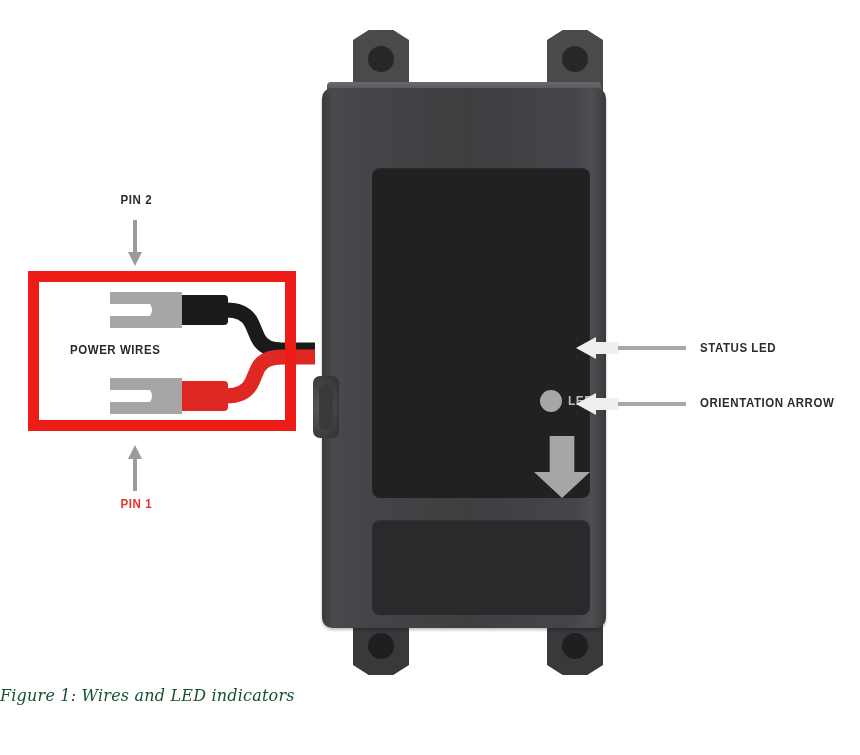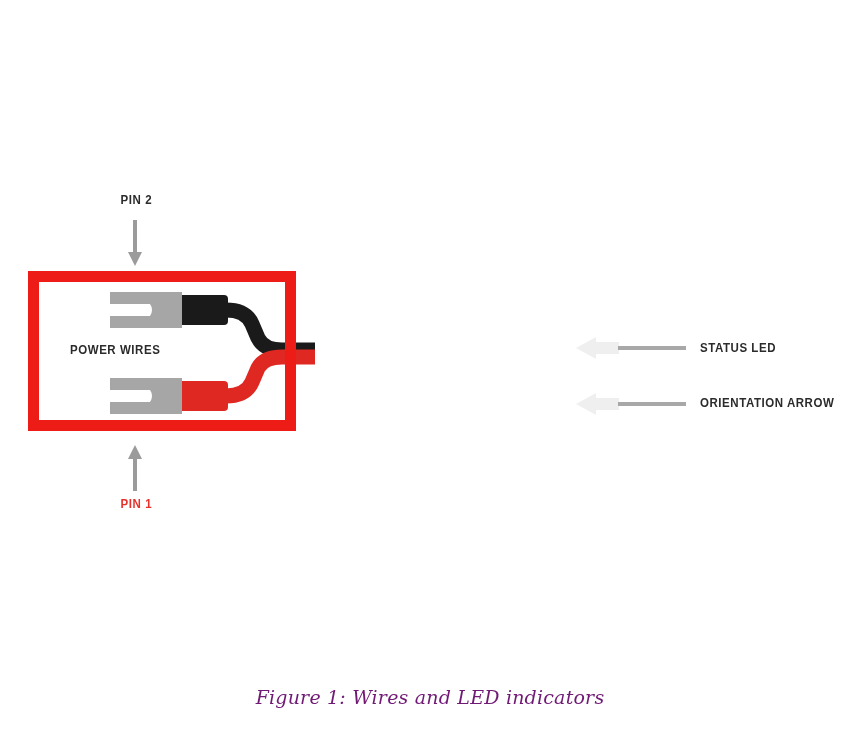--- a/index.html
+++ b/index.html
@@ -17,23 +17,23 @@
   .lbl{
     font-weight:700;font-size:12.5px;letter-spacing:.6px;
     color:#2b2b2b;white-space:nowrap;
     transform:scaleX(.92);transform-origin:left center;
   }
   .lbl.red{color:#e8302a;}
   .lbl.center{transform:scaleX(.92) translateX(-50%);transform-origin:center center;}
 
   
   .caption{
-    position:absolute;left:0;right:0;top:686px;text-align:center;
+    position:absolute;left:0;right:0;top:686px;text-align:left;
     font-family:"DejaVu Serif", serif;
-    font-style:italic;font-size:19px;color:#701a75;letter-spacing:.2px;
+    font-style:italic;font-size:16px;color:#14532d;letter-spacing:.2px;
   }
 
   
   .redbox{
     position:absolute;left:28px;top:271px;width:268px;height:160px;
     border:11px solid #ed1c16;background:transparent;box-sizing:border-box;
     z-index:4;
   }
 
   
@@ -93,20 +93,48 @@
   .callout .tail{position:absolute;right:0;top:9px;height:4px;background:#a8a8a8;}
   .callout .ahead{position:absolute;left:0;top:0;width:0;height:0;
     border-top:11px solid transparent;border-bottom:11px solid transparent;border-right:20px solid #efefef;}
   .callout .abar{position:absolute;left:19px;top:5px;height:12px;background:#efefef;}
 </style>
 </head>
 <body>
 
 <div class="stage">
 
+  <div class="device">
+
+    <div class="tab tl">
+      <div class="tabhole"></div>
+    </div>
+    <div class="tab tr">
+      <div class="tabhole"></div>
+    </div>
+    <div class="tab bl">
+      <div class="tabhole"></div>
+    </div>
+    <div class="tab br">
+      <div class="tabhole"></div>
+    </div>
+
+    <div class="lip"></div>
+
+    <div class="body">
+      <div class="panel main"></div>
+      <div class="panel lower"></div>
+
+      <div class="led-dot"></div>
+      <div class="led-text">LED</div>
+      <div class="orient"></div>
+
+      <div class="gland"></div>
+    </div>
+  </div>
 
   <svg class="wires" viewBox="0 0 860 755">
 
     <path d="M202,310 L226,310 Q246,310 252,324 L258,338 Q264,350 282,350 L315,350" stroke="#1a1a1a" stroke-width="15" fill="none" stroke-linecap="butt"></path>
 
     <path d="M202,396 L226,396 Q246,396 252,382 L258,368 Q264,357 282,357 L315,357" stroke="#e02822" stroke-width="15" fill="none" stroke-linecap="butt"></path>
 
     <rect x="176" y="295" width="52" height="30" rx="4" fill="#1a1a1a"></rect>
 
     <rect x="176" y="381" width="52" height="30" rx="4" fill="#e02822"></rect>

